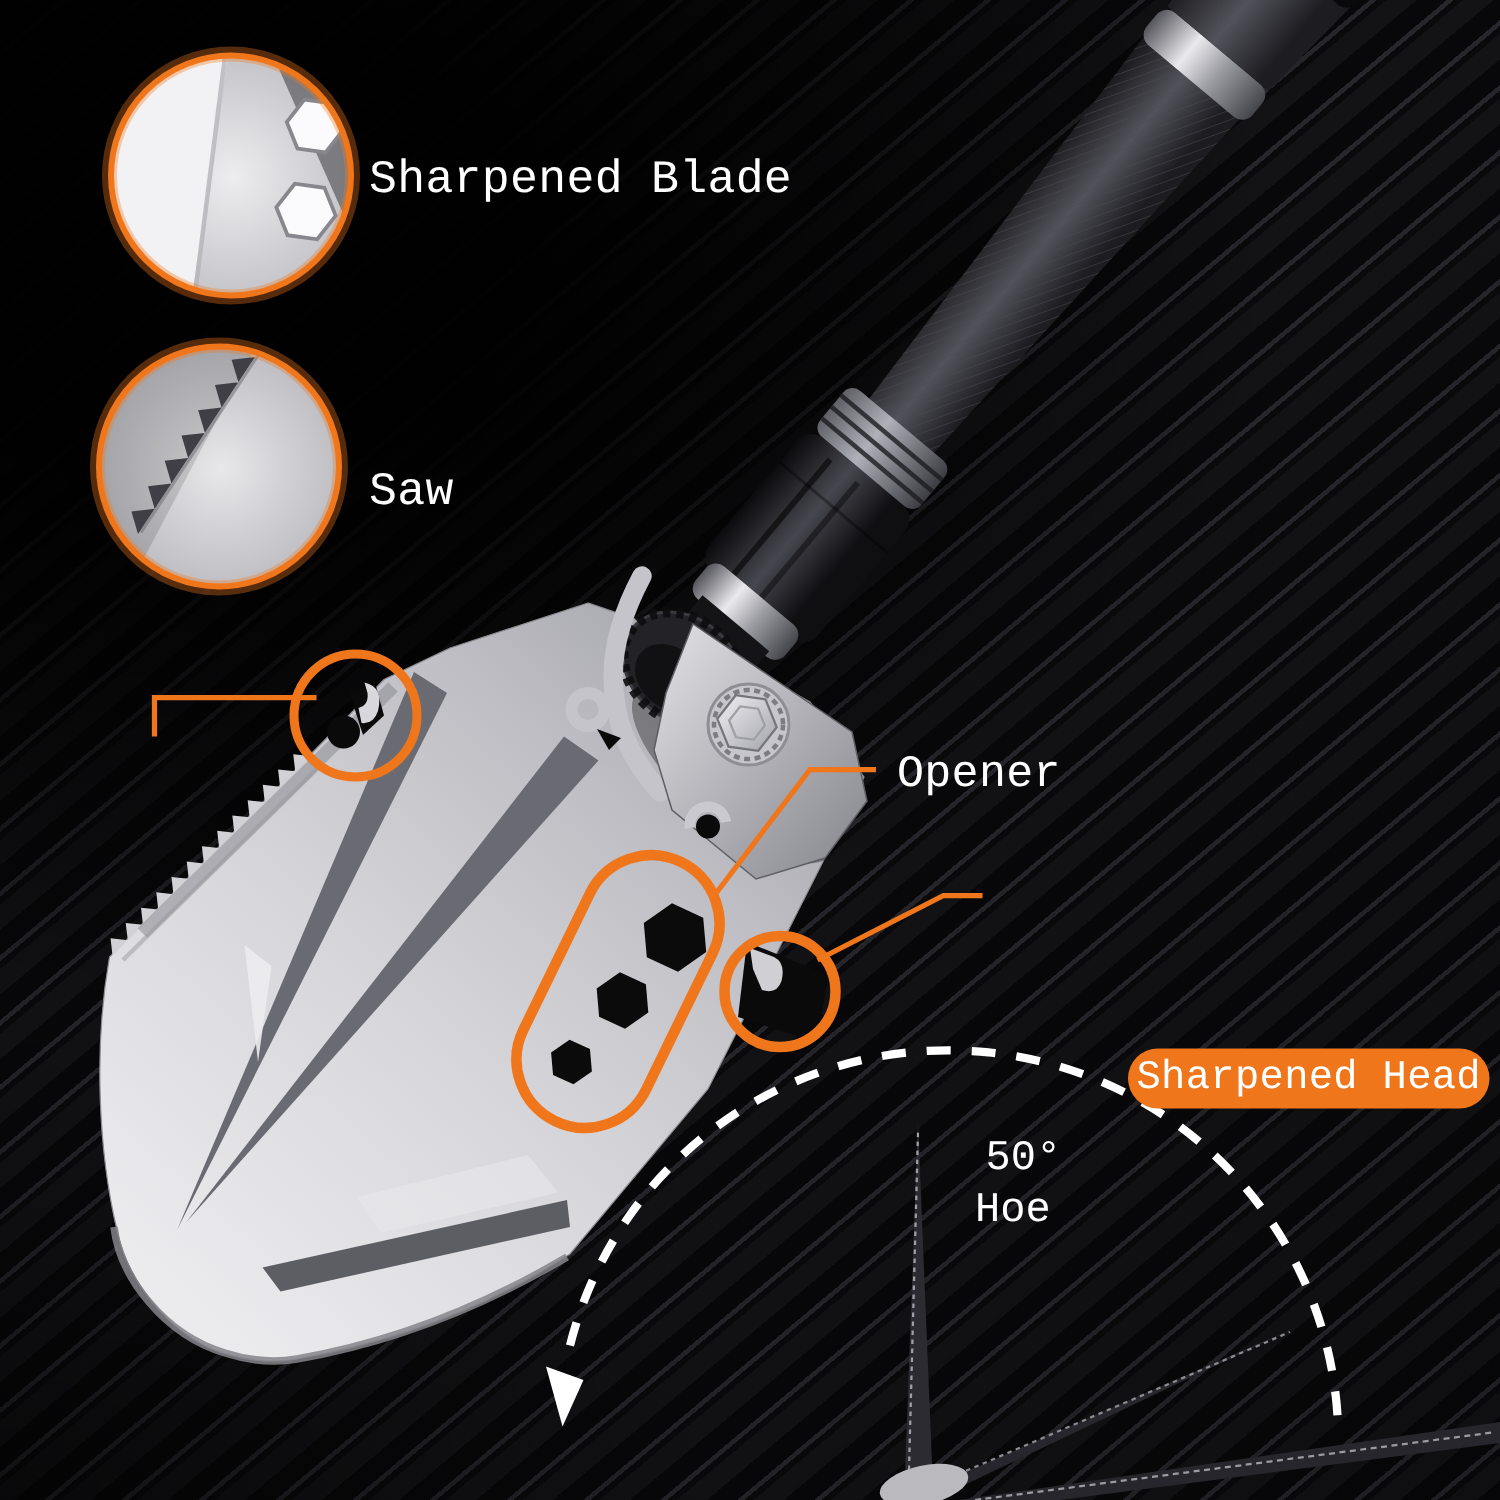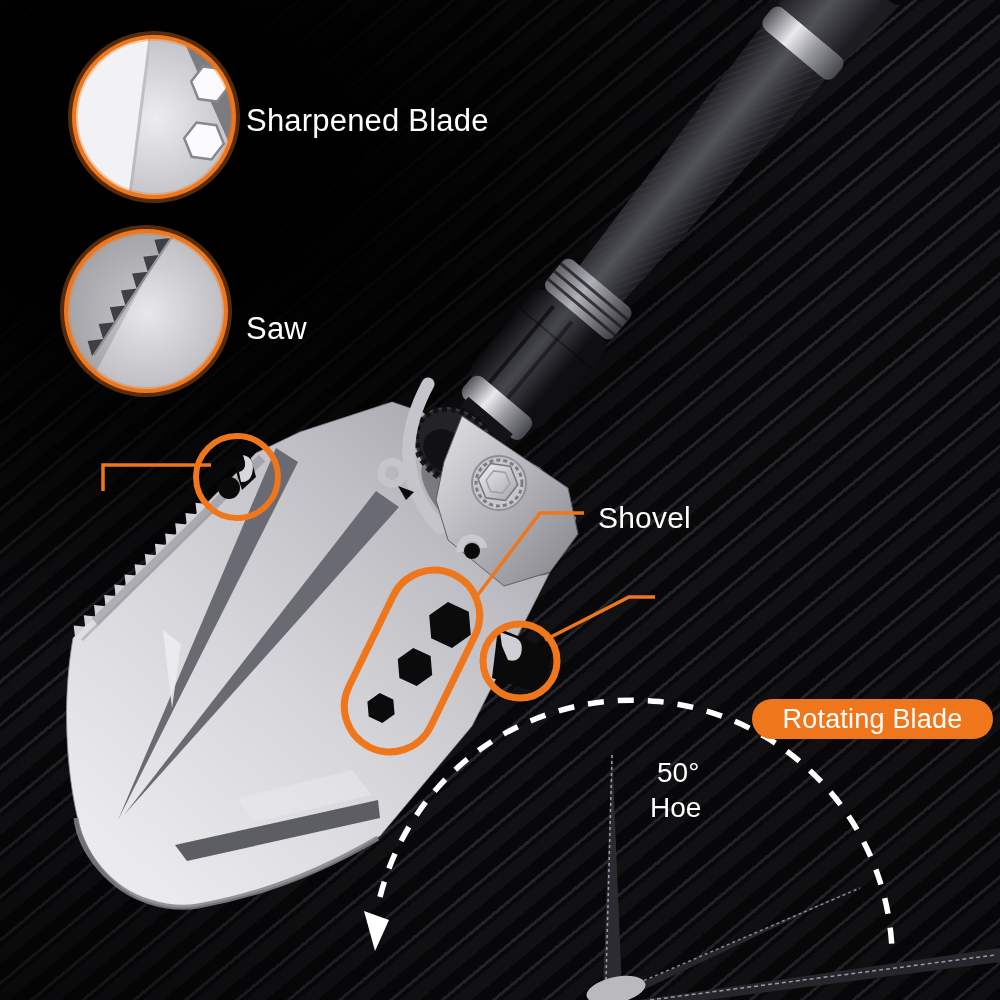--- a/index.html
+++ b/index.html
@@ -1,20 +1,20 @@
 <!DOCTYPE html>
 <html style="--accent: #f0761c;"><head>
 <meta charset="utf-8">
 <title>screenshot</title>
 <style>
   :root{ --accent:#f0761c; }
   *{ margin:0; padding:0; box-sizing:border-box; }
   html,body{ background:#000; }
   #stage{ position:relative; width:1000px; height:1000px; overflow:hidden;
-          background:#0a0a0c; font-family:Liberation Sans, sans-serif; }
+          background:#0a0a0c; font-family:Liberation Mono, monospace; }
   .bg-stripes{ position:absolute; inset:0;
     background:repeating-linear-gradient(140deg,#131316 0 13px,#08080a 13px 26px,#26262c 26px 29px,#0a0a0c 29px 33px); }
   .vignette{ position:absolute; inset:0;
     background:
       radial-gradient(ellipse 1150px 850px at 14% 16%, rgba(0,0,0,.95) 18%, rgba(0,0,0,0) 62%),
       radial-gradient(ellipse 700px 500px at 0% 100%, rgba(0,0,0,.55), rgba(0,0,0,0) 70%),
       linear-gradient(140deg, rgba(0,0,0,.5), rgba(0,0,0,0) 45%, rgba(0,0,0,.22) 100%); }
   #art{ position:absolute; left:0; top:0; }
   .label{ position:absolute; color:#fff; font-size:31px; line-height:1.1;
           letter-spacing:.2px; white-space:nowrap; }
@@ -201,21 +201,21 @@
         <path d="M 172 237 L 94 355" stroke="#76767c" stroke-width="2" opacity=".6"></path>
         <path id="saw-teeth" fill="#3f3f45" d="M 170 238 L 154.4 239.8 L 158.9 254.9 L 143.3 256.7 L 147.7 271.7 L 132.1 273.5 L 136.6 288.6 L 121.0 290.4 L 125.4 305.4 L 109.8 307.2 L 114.3 322.3 L 98.7 324.1 L 103.1 339.1 L 87.6 341.0 L 92.0 356.0 Z"></path>
       </g>
       <circle cx="146" cy="311" r="81" fill="none" stroke="rgba(244,124,32,.35)" stroke-width="10"></circle>
       <circle cx="146" cy="311" r="80" fill="none" style="stroke:var(--accent)" stroke-width="4"></circle>
     </g>
   </svg>
 
   <div class="label" style="left:246px;top:104px">Sharpened Blade</div>
   <div class="label" style="left:246px;top:312px">Saw</div>
-  <div class="label" style="left:598px;top:501px;font-size:30px">Shovel</div>
-
-  <div class="badge">Rotating Blade</div>
+  <div class="label" style="left:598px;top:501px;font-size:30px">Opener</div>
+
+  <div class="badge">Sharpened Head</div>
 
   <div class="rot" style="left:650px;top:755px">
     <span class="angle ind7">50°</span>
     <span>Hoe</span>
   </div>
 </div>
 
 </body></html>

